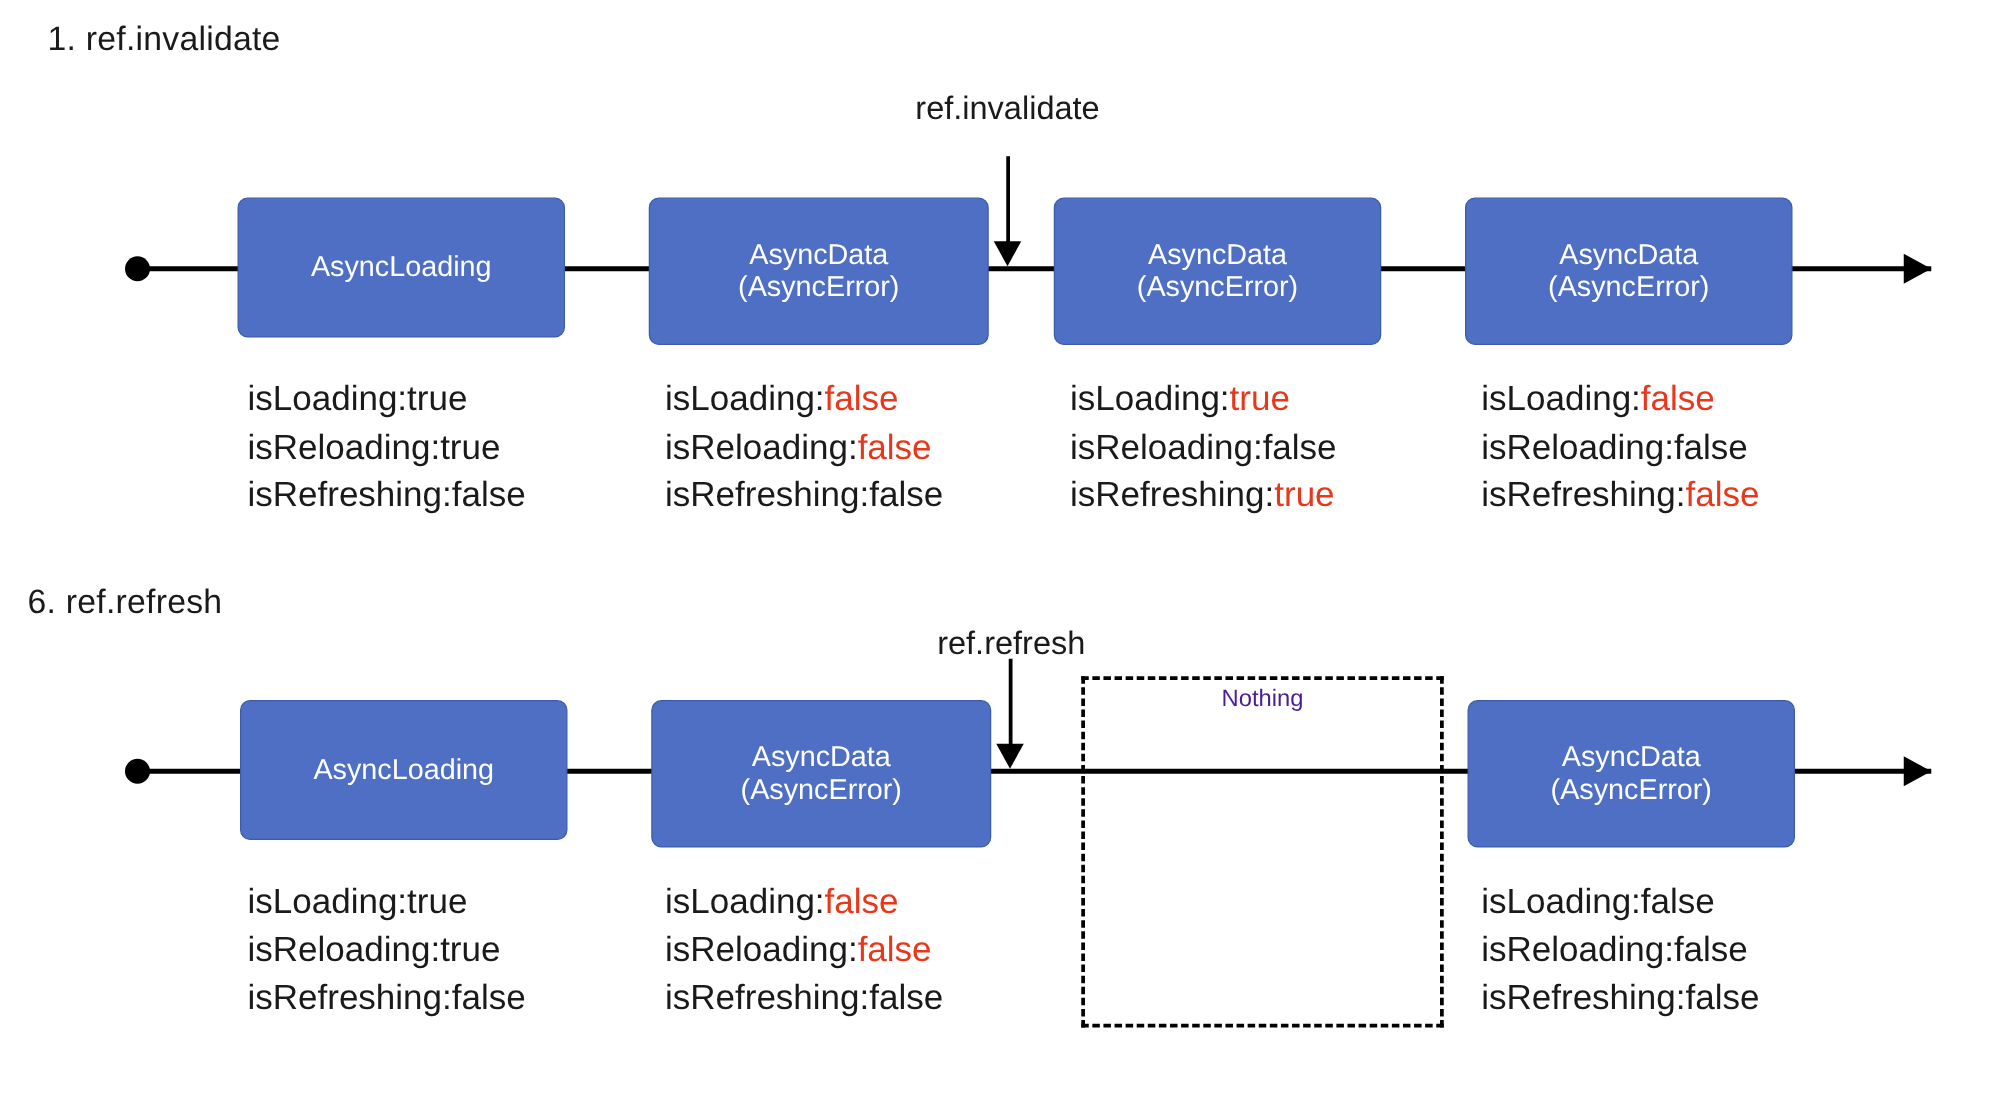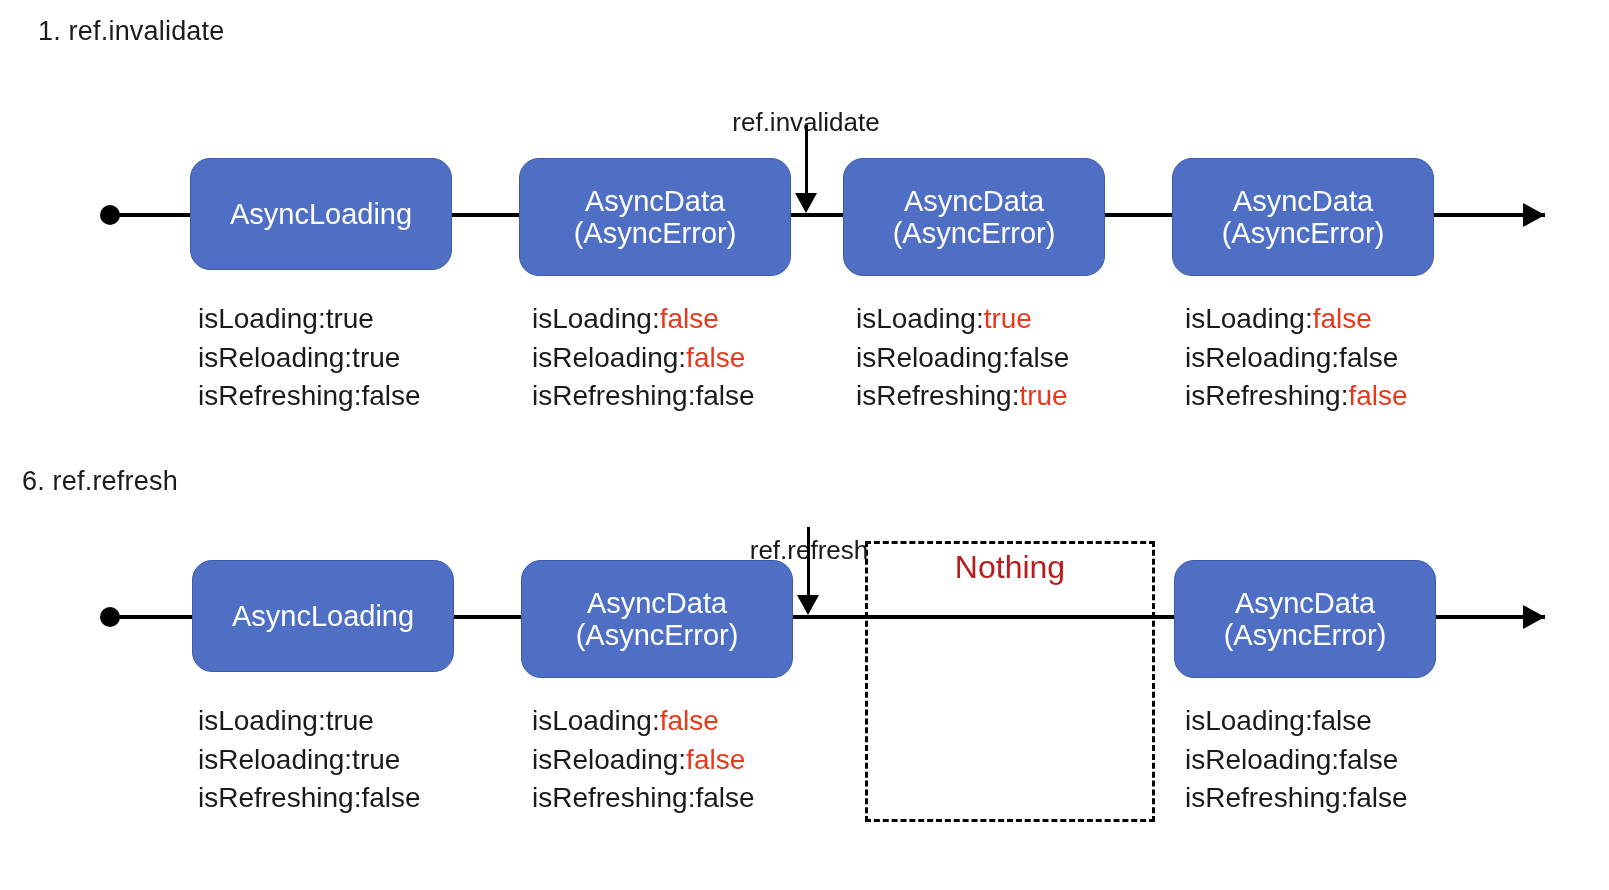--- a/index.html
+++ b/index.html
@@ -51,27 +51,27 @@
     border-top: 12px solid transparent;
     border-bottom: 12px solid transparent;
     border-left: 22px solid #000000;
   }
 
   
   .state-box {
     position: absolute;
     background: #4E6FC3;
     border: 1.5px solid #3c5cab;
-    border-radius: 20px;
+    border-radius: 8px;
     color: #ffffff;
     display: flex;
     flex-direction: column;
     align-items: center;
     justify-content: center;
-    font-size: 29px;
+    font-size: 23px;
     line-height: 1.12;
     text-align: center;
     box-sizing: border-box;
   }
   .state-box .line2 { display: block; }
 
   
   .flags {
     position: absolute;
     font-size: 28px;
@@ -81,21 +81,20 @@
   }
   .flags .val-hi { color: #E8381B; }
 
   
   .event-label {
     position: absolute;
     font-size: 26px;
     color: #1a1a1a;
     white-space: nowrap;
     transform: translateX(-50%);
-    margin-top: 36px;
   }
   .event-arrow-shaft {
     position: absolute;
     width: 3px;
     background: #000000;
   }
   .event-arrow-head {
     position: absolute;
     width: 0;
     height: 0;
@@ -106,22 +105,22 @@
   }
 
   
   .nothing-region {
     position: absolute;
     border: 3px dashed #000000;
     box-sizing: border-box;
   }
   .nothing-label {
     position: absolute;
-    font-size: 32px;
-    color: #b91c1c;
+    font-size: 19px;
+    color: #4c1d95;
     white-space: nowrap;
     transform: translateX(-50%);
   }
 </style>
 </head>
 <body>
 
 <div class="section-title" style="left:22px; top:16px;margin-left:16px;">1. ref.invalidate</div>
 
 <div class="timeline">

